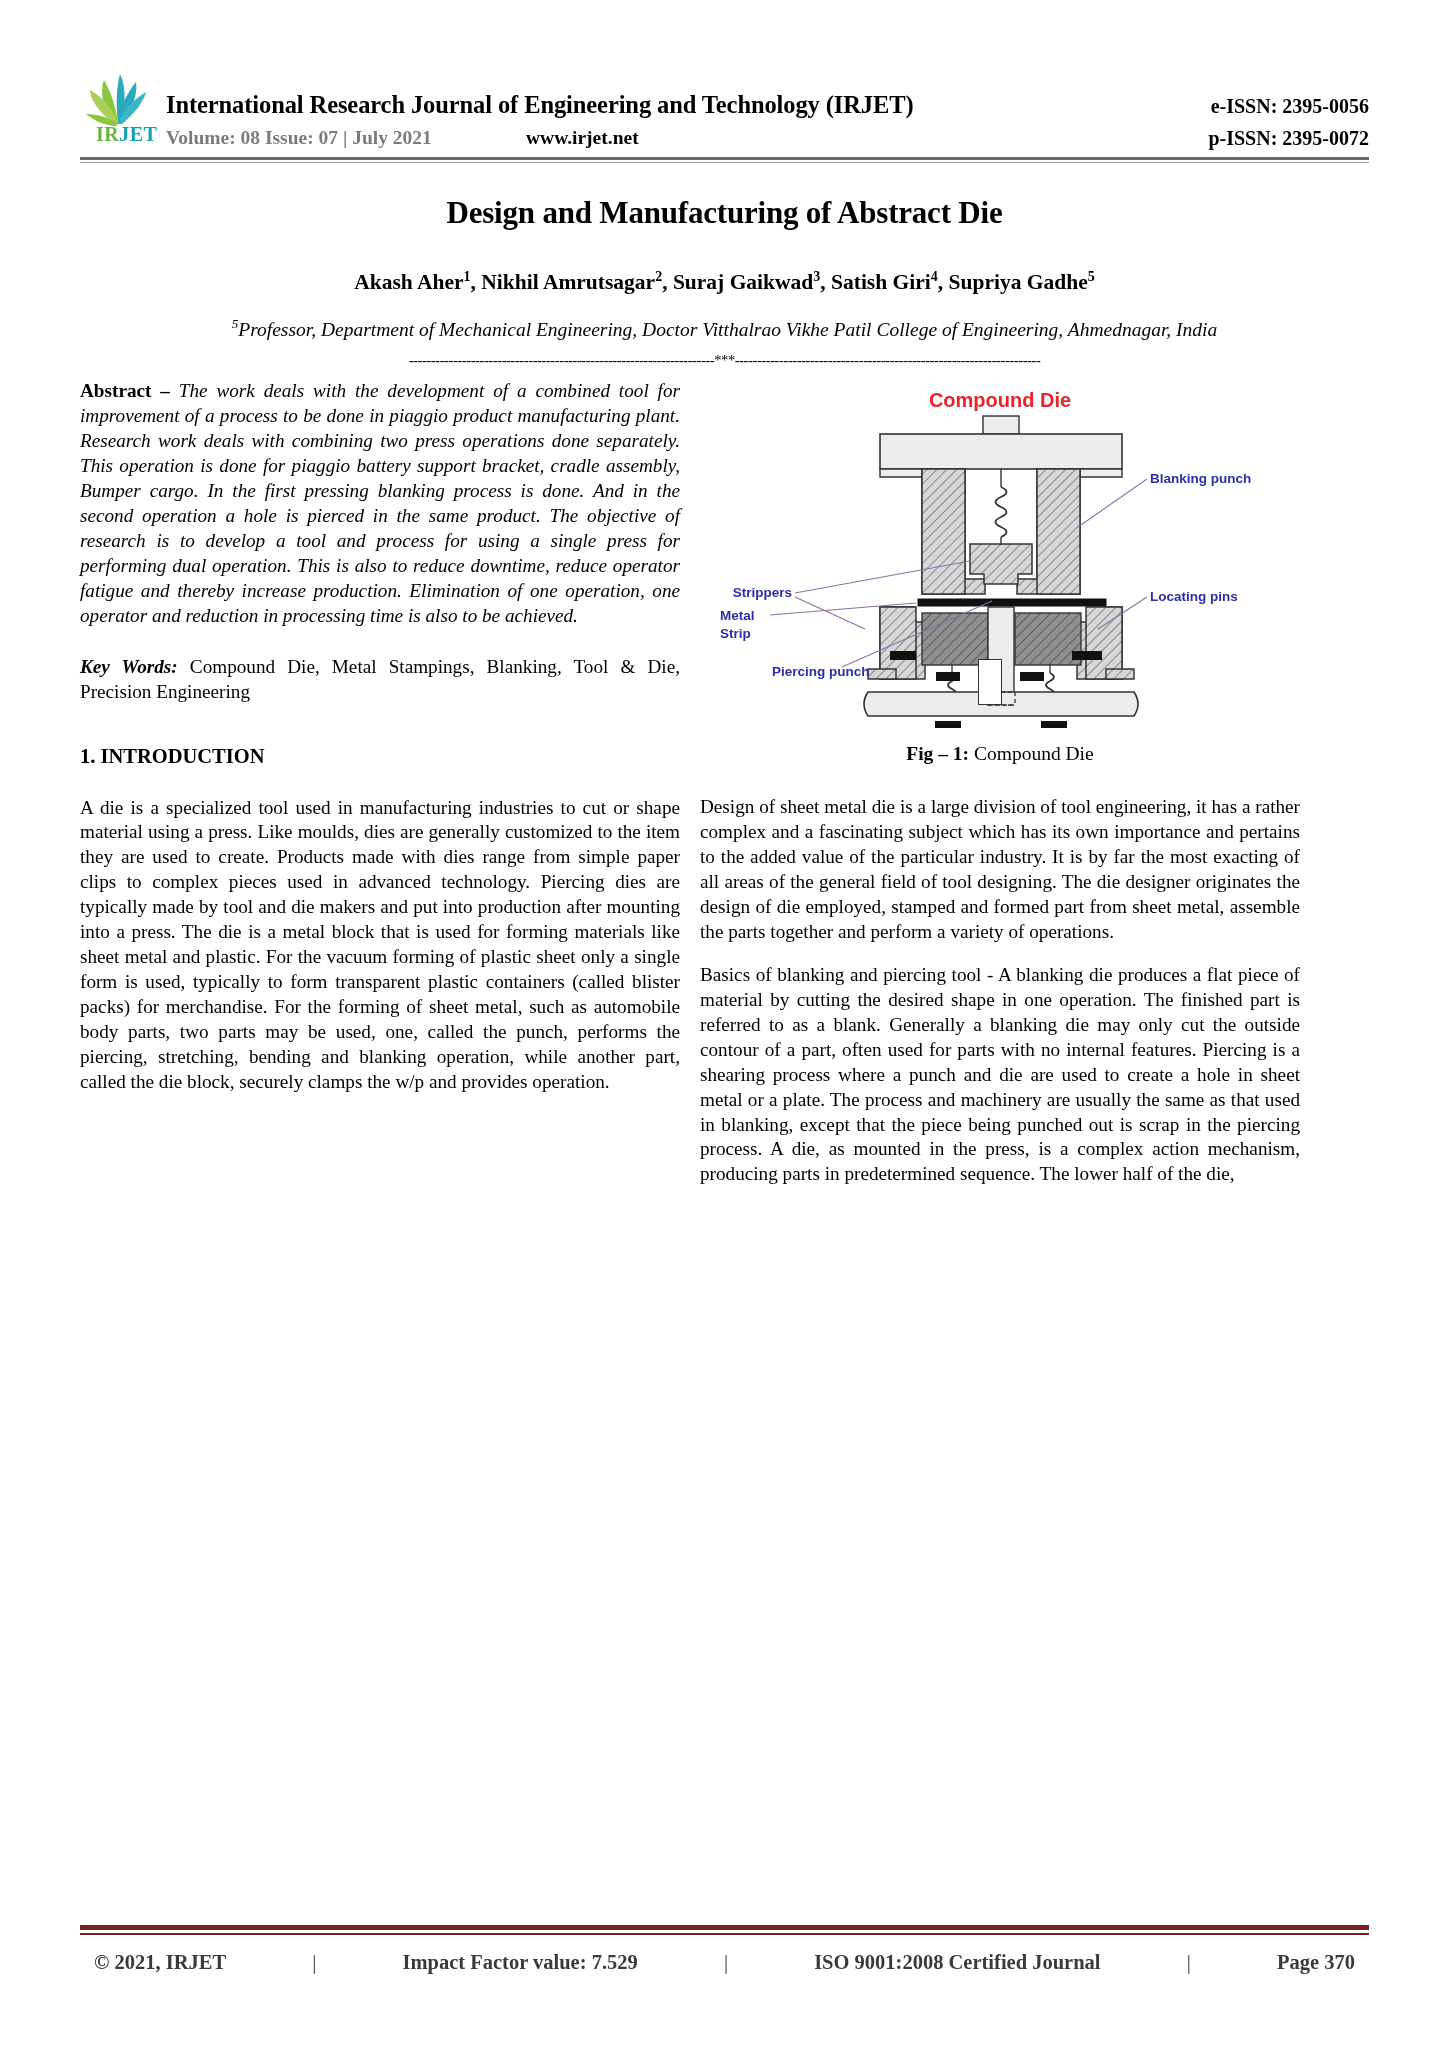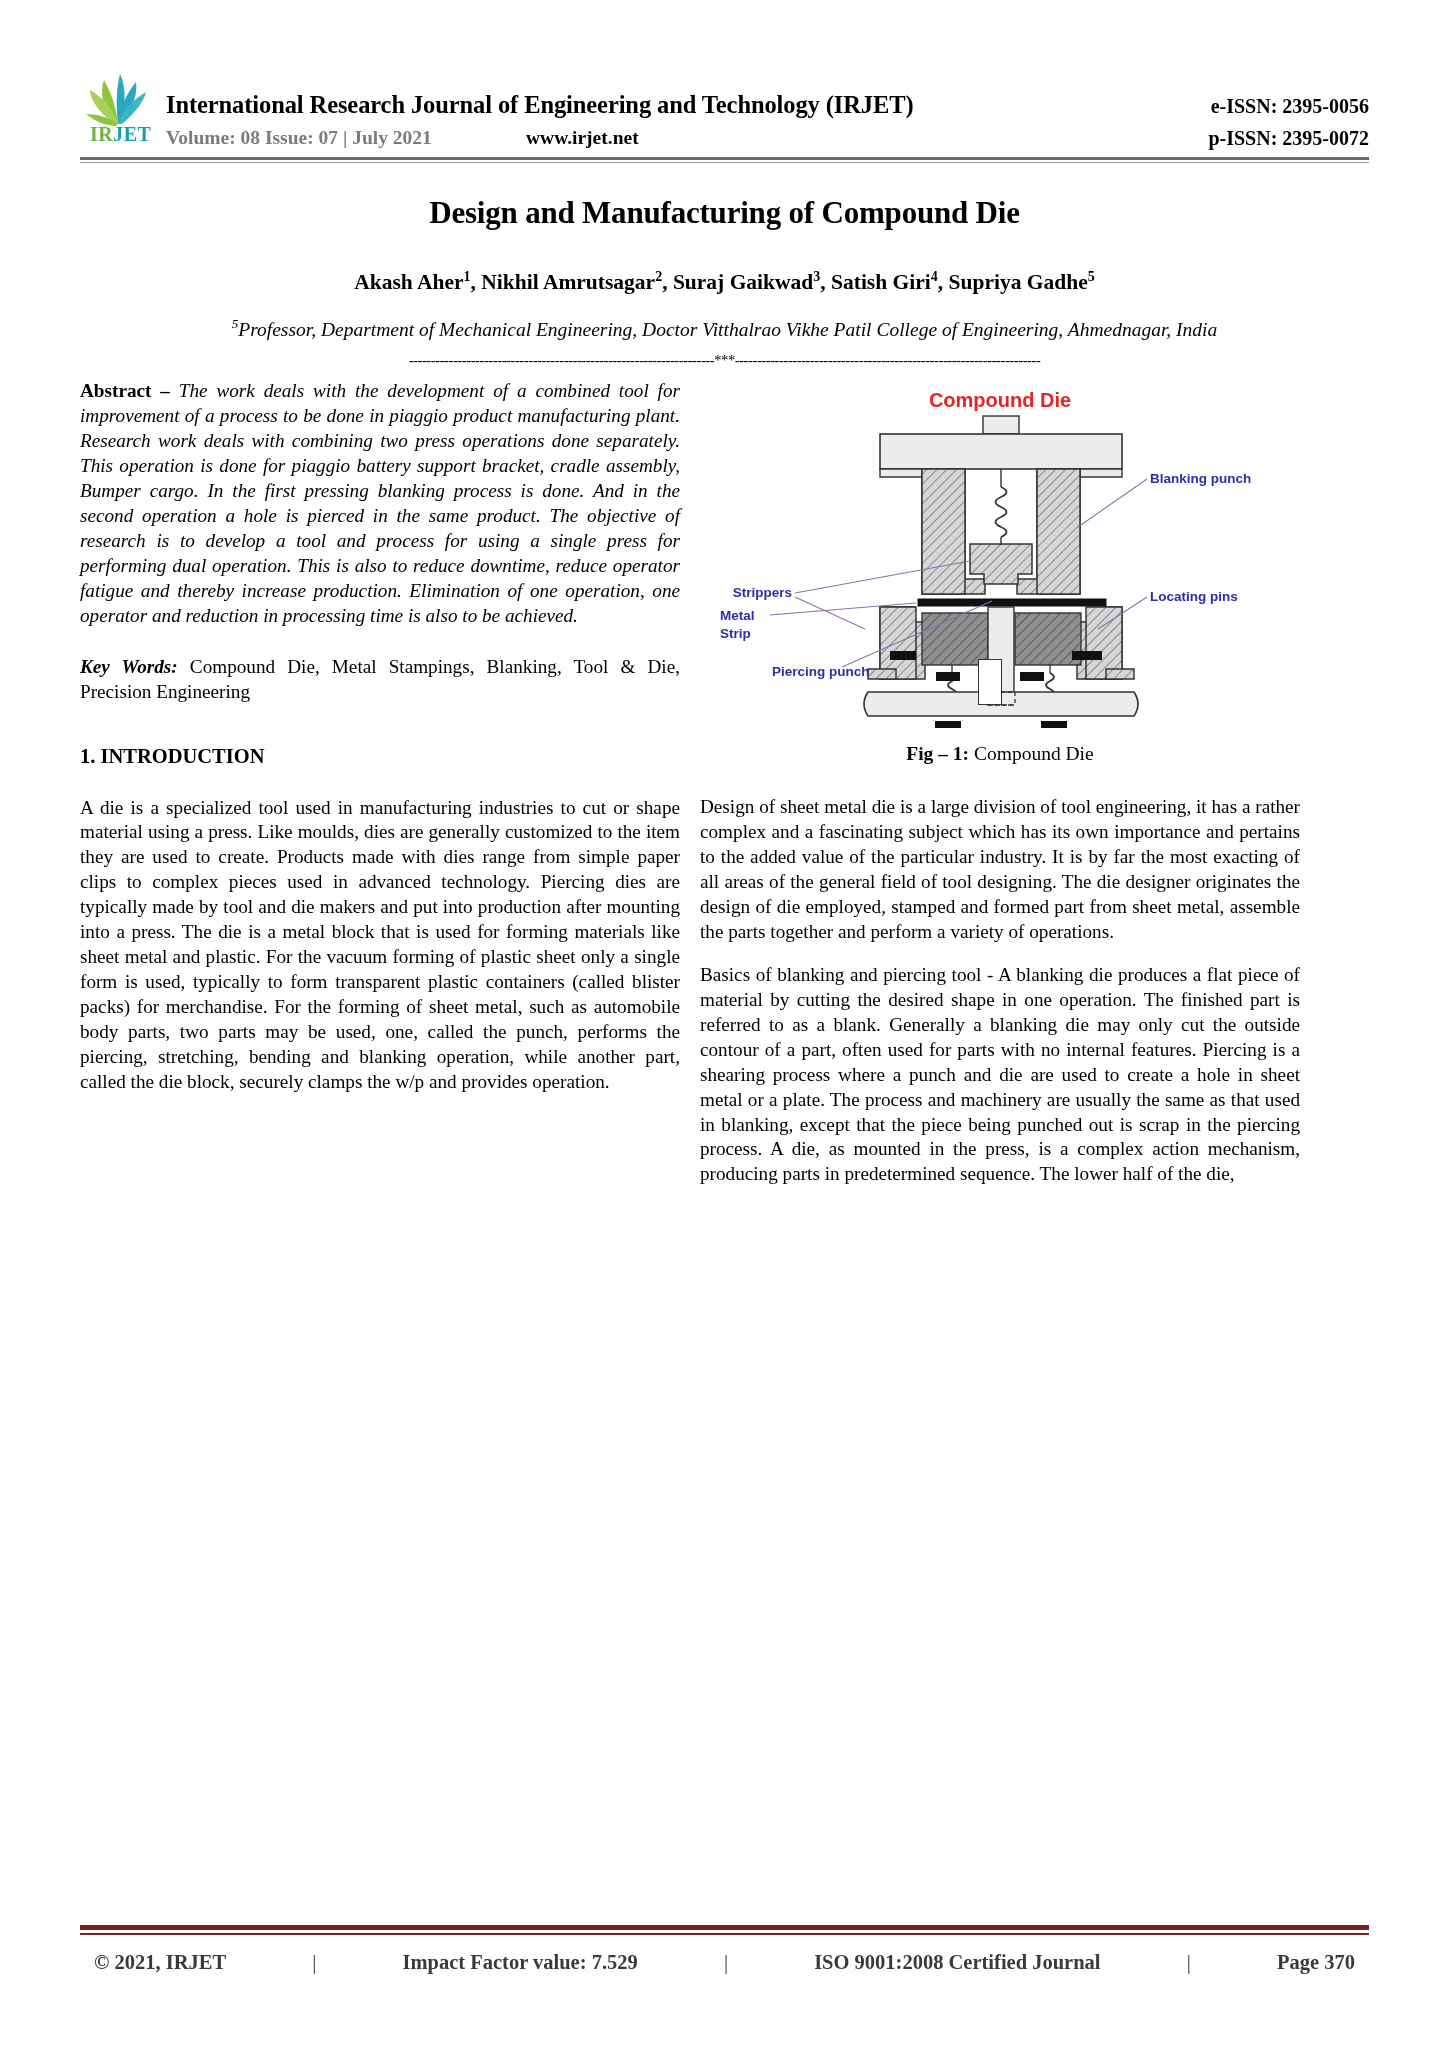--- a/index.html
+++ b/index.html
@@ -34,21 +34,21 @@
   .logo {
     width: 78px;
     flex: 0 0 78px;
     position: relative;
     height: 84px;
     margin-right: 8px;
   }
   .logo svg { display:block; }
   .logo-word {
     position: absolute;
-    left: 10px;
+    left: 16px;
     bottom: 2px;
     font-family: "Liberation Serif", serif;
     font-size: 20px;
     font-weight: bold;
     letter-spacing: .5px;
     line-height: 1;
   }
   .logo-word .g1 { color: #6cb33f; }
   .logo-word .g2 { color: #14a0b0; }
 
@@ -249,21 +249,21 @@
       </div>
       <div class="mast-row2">
         <div class="volume">Volume: 08 Issue: 07 | July 2021</div>
         <div class="site">www.irjet.net</div>
         <div class="pissn">p-ISSN: 2395-0072</div>
       </div>
     </div>
   </div>
   <div class="hr-double"></div>
 
-  <div class="doc-title">Design and Manufacturing of Compound Die</div>
+  <div class="doc-title">Design and Manufacturing of Abstract Die</div>
   <div class="authors">
     Akash Aher<sup>1</sup>, Nikhil Amrutsagar<sup>2</sup>, Suraj Gaikwad<sup>3</sup>, Satish Giri<sup>4</sup>, Supriya Gadhe<sup>5</sup>
   </div>
   <div class="affil">
     <div><sup>5</sup>Professor, Department of Mechanical Engineering, Doctor Vitthalrao Vikhe Patil College of Engineering, Ahmednagar, India</div>
   </div>
   <div class="sep-stars">---------------------------------------------------------------------***---------------------------------------------------------------------</div>
 
   <div class="columns">
 

